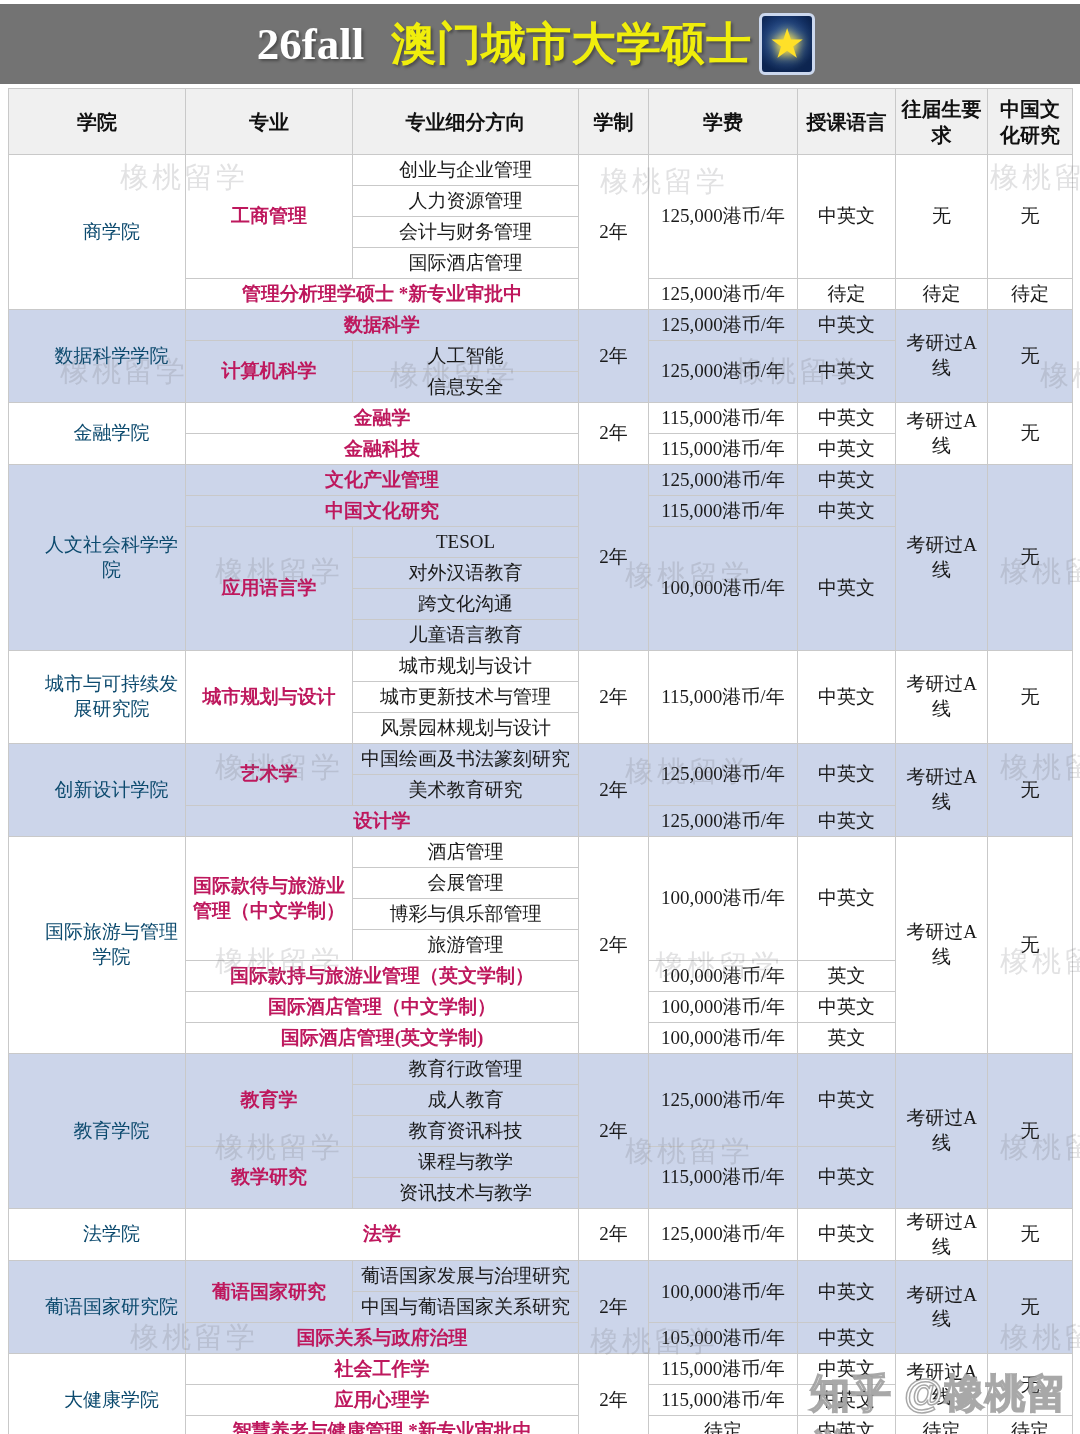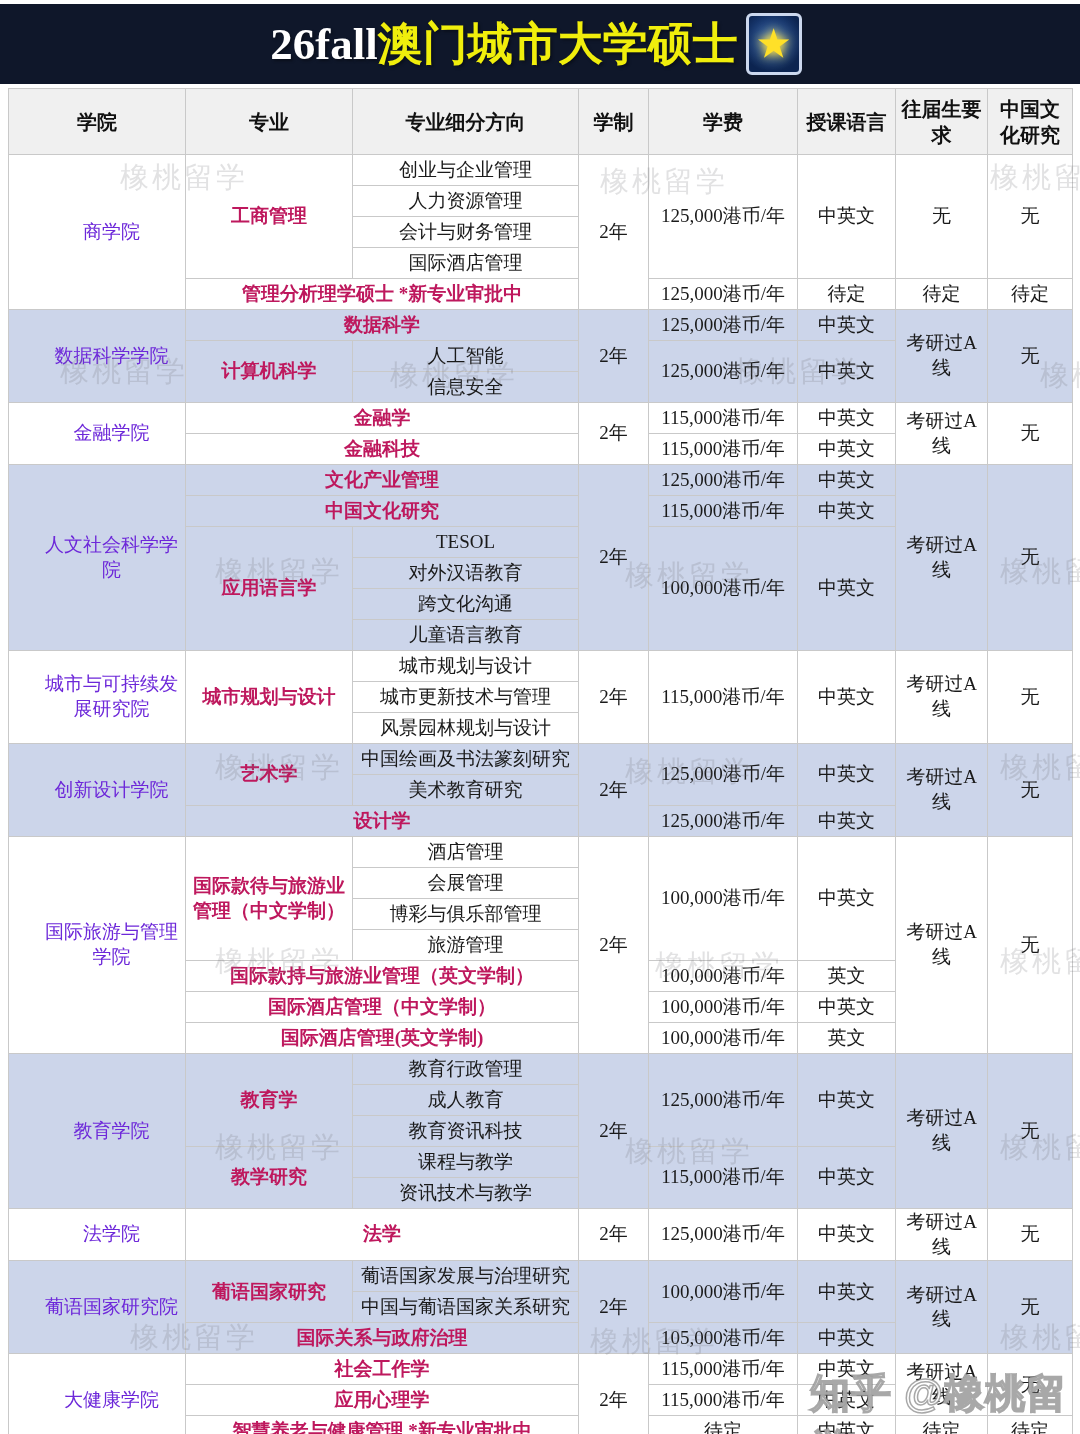--- a/index.html
+++ b/index.html
@@ -1,41 +1,41 @@
 <!DOCTYPE html>
 <html><head>
 <meta charset="utf-8">
 <style>
   html,body{margin:0;padding:0;background:#ffffff;}
   .page{position:relative;width:1080px;height:1434px;background:#ffffff;overflow:hidden;
         font-family:"Liberation Serif","DejaVu Serif",serif;}
 
   
-  .title-bar{position:absolute;top:4px;left:0;width:1080px;height:80px;background:#0f172a;
+  .title-bar{position:absolute;top:4px;left:0;width:1080px;height:80px;background:#737373;
              display:flex;align-items:center;justify-content:center;white-space:nowrap;
              font-weight:bold;font-size:45px;letter-spacing:0px;
              text-shadow:2px 2px 3px rgba(0,0,0,0.35);}
   .t-white{color:#ffffff;}
-  .t-yellow{color:#f0ee0c;}
+  .t-yellow{color:#f0ee0c;padding-left:27px;}
   .star-box{display:inline-flex;width:50px;height:56px;margin:0 8px;flex:0 0 auto;
             background:radial-gradient(circle at 45% 42%,#2d5cab 0%,#0c2450 75%);
             border:3px solid #ccd8ee;border-radius:6px;align-items:center;justify-content:center;}
   .star-glyph{color:#ffe028;font-size:36px;line-height:1;
               text-shadow:0 0 8px #ffe028,0 0 16px #fff7a0;}
 
   
   table.programs{position:absolute;top:88px;left:8px;width:1064px;height:1346px;
                  border-collapse:collapse;table-layout:fixed;font-size:19px;}
   th,td{border:1px solid #c9c9c9;text-align:center;vertical-align:middle;
         padding:1px 3px;color:#1a1a1a;line-height:1.3;word-break:break-all;}
   thead tr{height:66px;}
   tbody tr{height:31px;}
   th{background:#f0f0f0;font-size:20px;font-weight:bold;color:#111111;}
   td.major{color:#be185d;font-weight:bold;}
-  td.college{color:#6d28d9;padding-left:32px;}
+  td.college{color:#0c4a6e;padding-left:32px;}
   tr.sec-blue td{background:#ccd5ea;}
   tr.sec-white td{background:#ffffff;}
 
   
   .wm{position:absolute;font-size:29px;color:rgba(110,110,115,0.20);letter-spacing:3px;
       white-space:nowrap;pointer-events:none;font-family:"Liberation Sans",sans-serif;z-index:5;}
   .zhihu-wm{position:absolute;left:810px;top:1366px;z-index:6;
             font-family:"Liberation Sans",sans-serif;font-weight:bold;font-size:40px;
             color:rgba(255,255,255,0.92);-webkit-text-stroke:1.5px rgba(110,110,110,0.6);
             letter-spacing:1px;pointer-events:none;}

